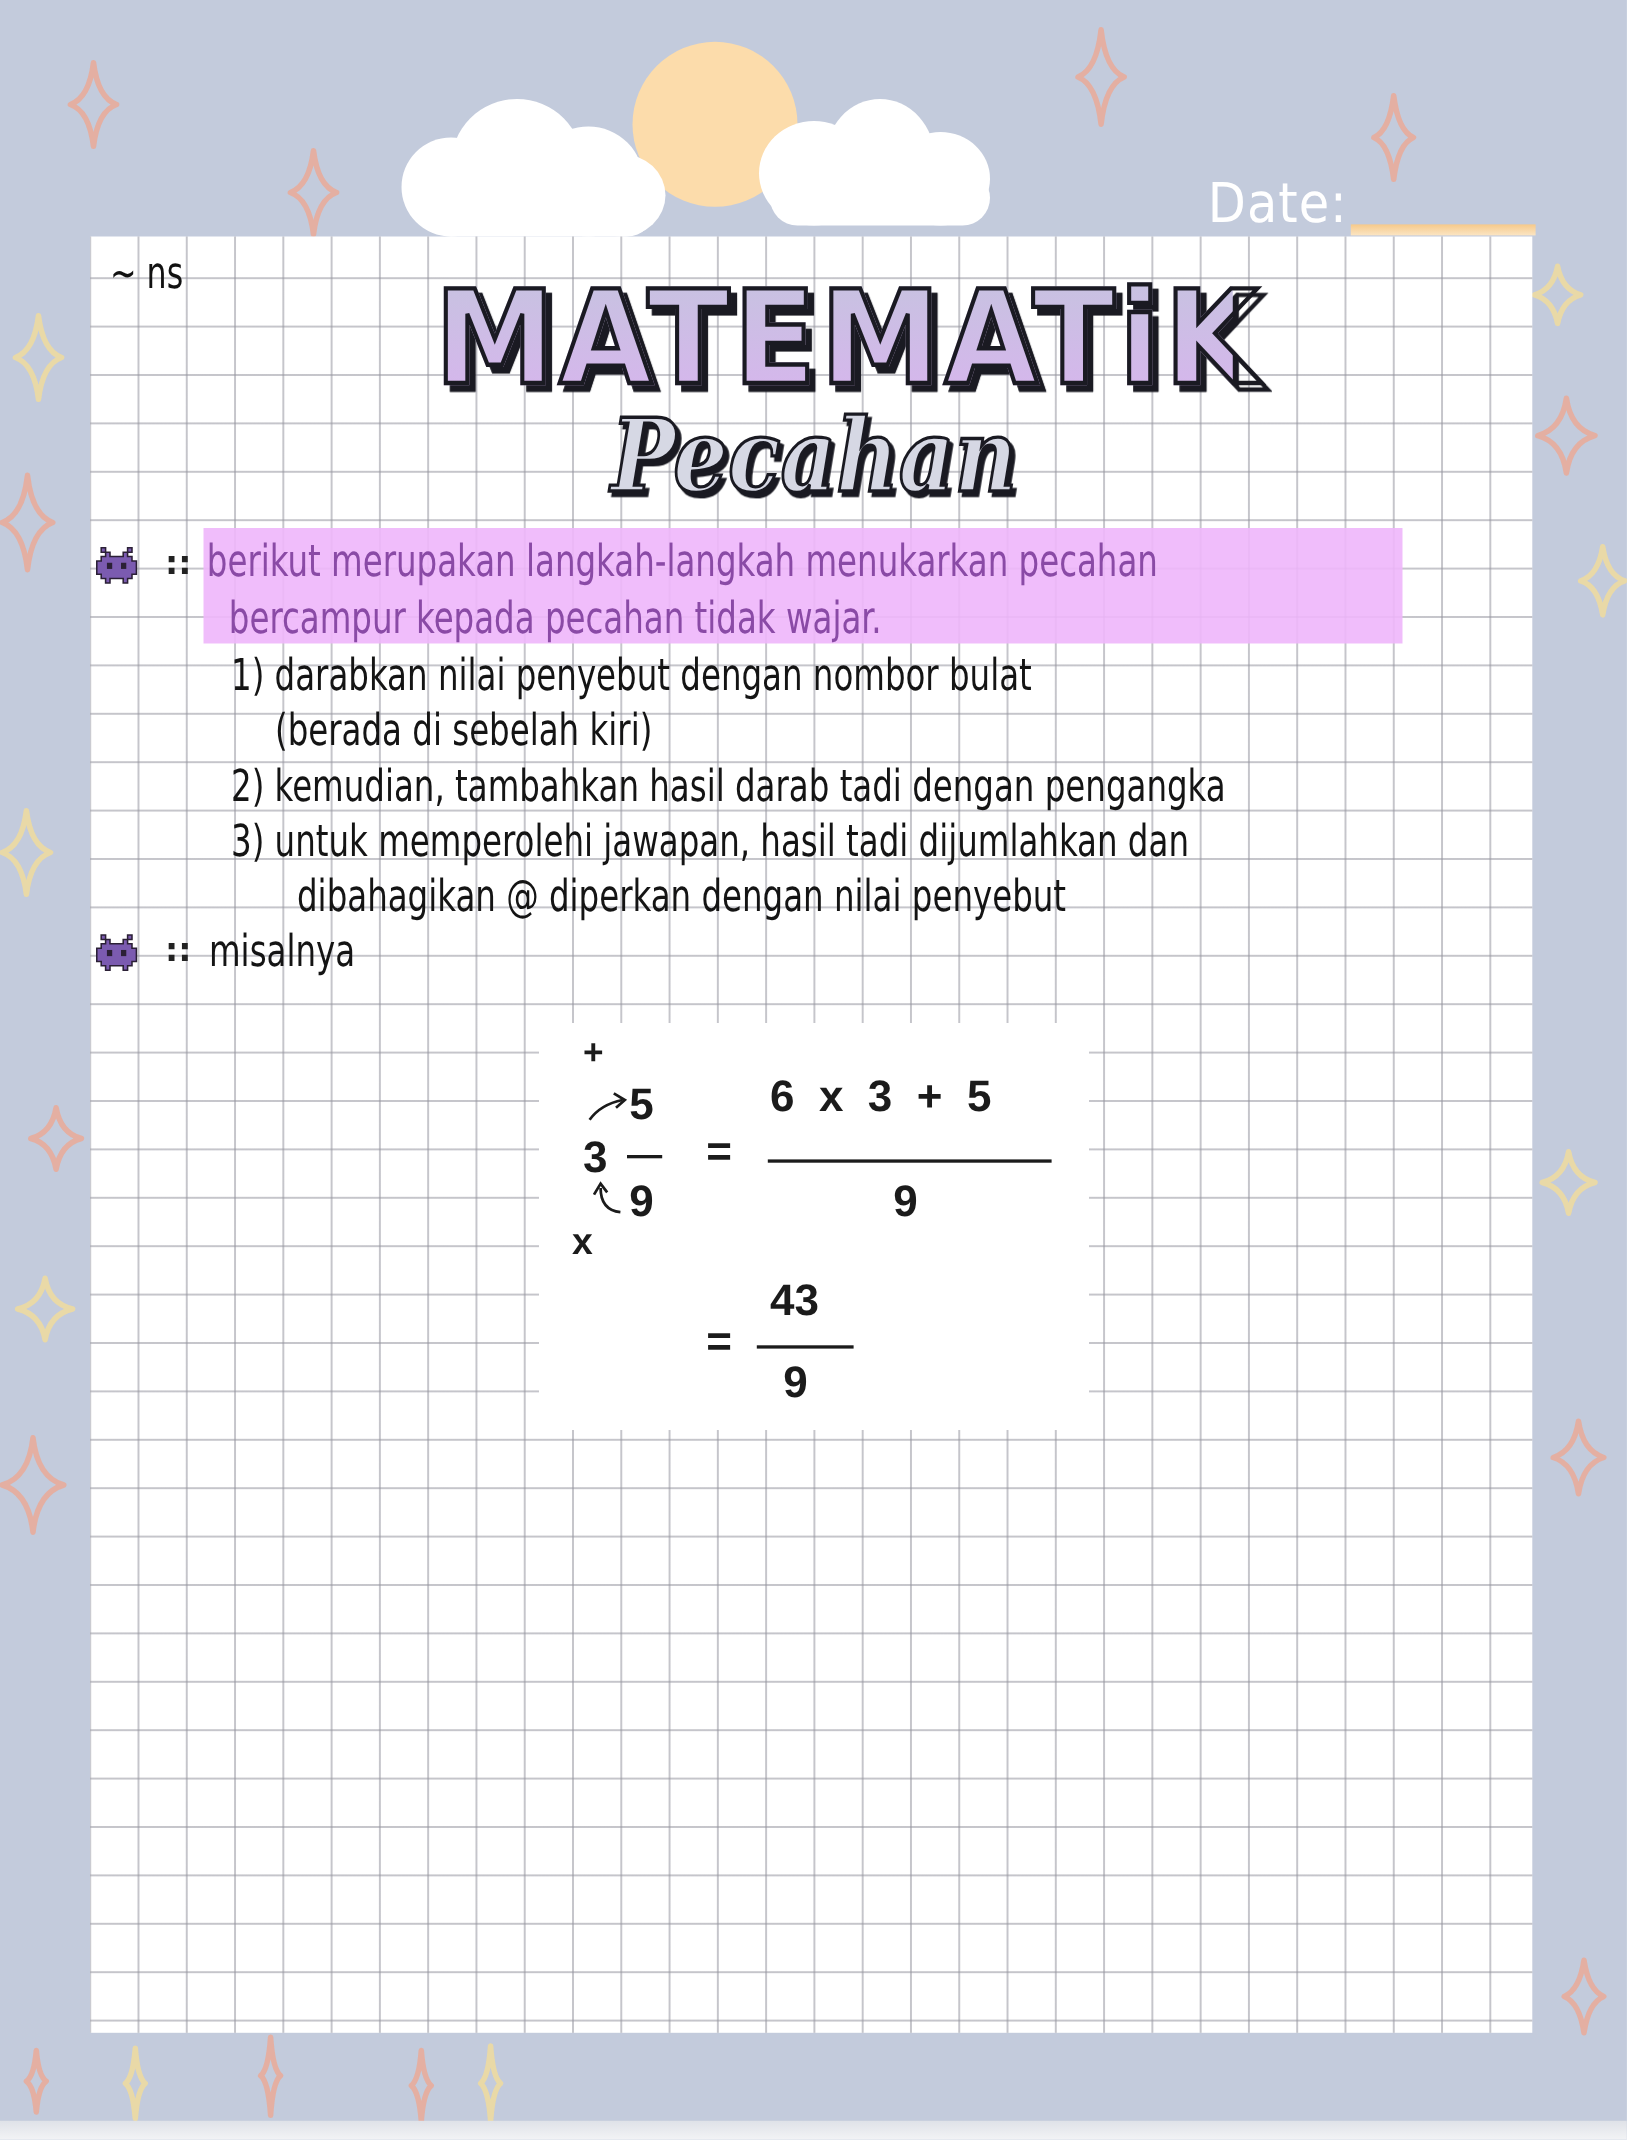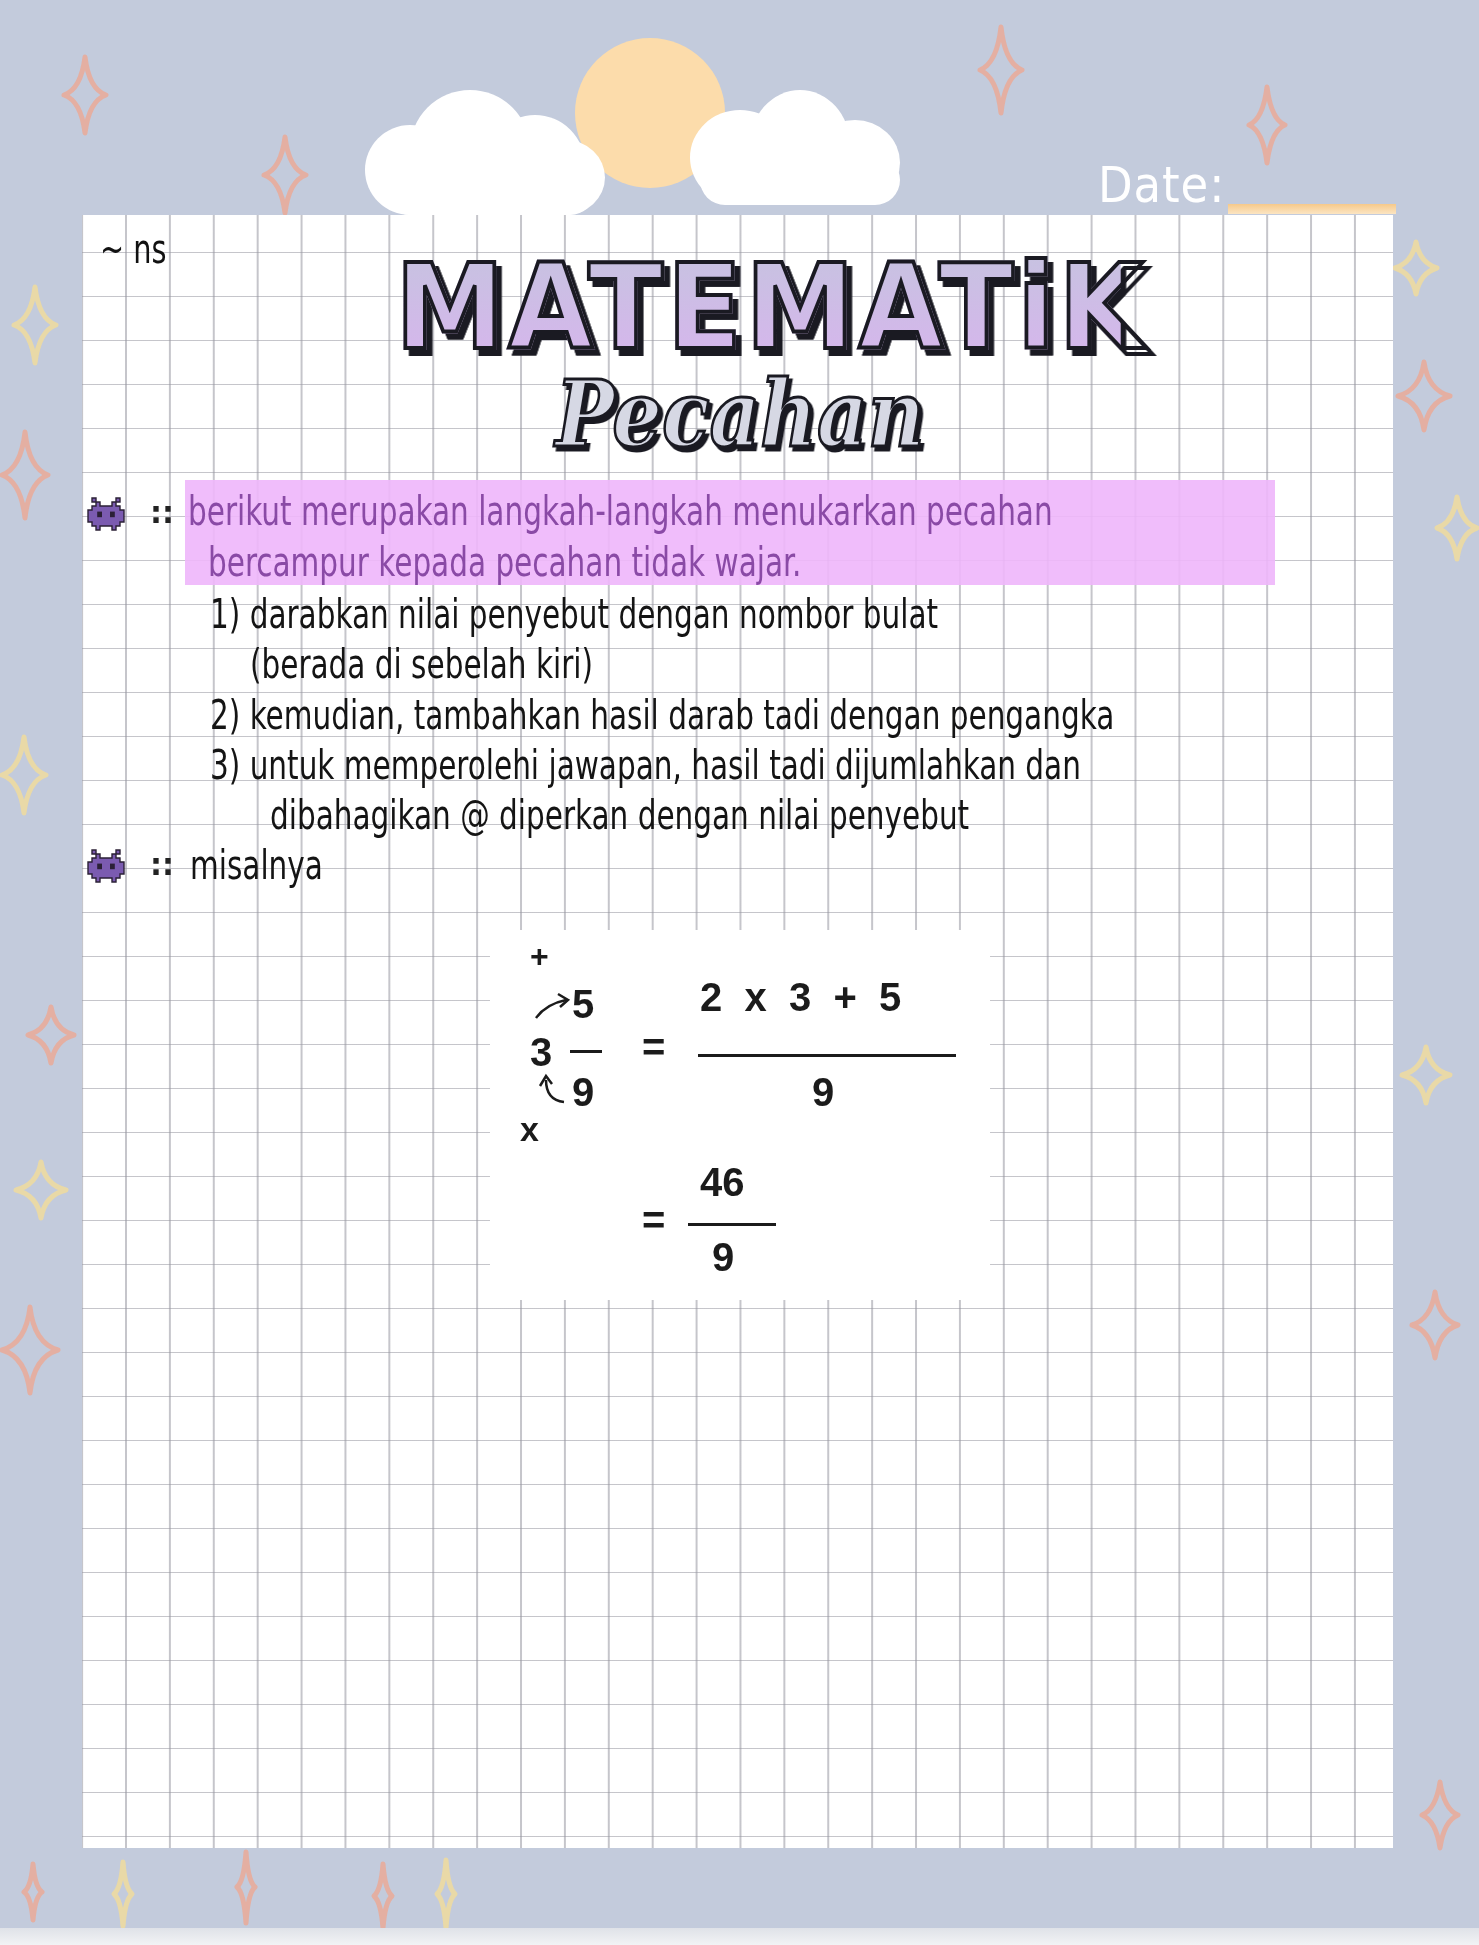--- a/index.html
+++ b/index.html
@@ -265,23 +265,23 @@
   <div class="m" style="left:40px;top:100px;font-size:40px;">3</div>
   <div class="m-line" style="left:80px;top:120px;width:32px;"></div>
   <svg style="position:absolute;left:48px;top:140px;" width="30" height="36" viewBox="0 0 30 36">
     <path d="M26 32 Q8 30 8 10" fill="none" stroke="#1b1b1b" stroke-width="2.5"></path>
     <path d="M2 16 L8 6 L14 14" fill="none" stroke="#1b1b1b" stroke-width="2.5"></path>
   </svg>
   <div class="m" style="left:82px;top:140px;font-size:40px;">9</div>
   <div class="m" style="left:30px;top:180px;font-size:34px;">x</div>
 
   <div class="m" style="left:152px;top:95px;font-size:40px;">=</div>
-  <div class="m" style="left:210px;top:45px;font-size:40px;white-space:pre;">2  x  3  +  5</div>
+  <div class="m" style="left:210px;top:45px;font-size:40px;white-space:pre;">6  x  3  +  5</div>
   <div class="m-line" style="left:208px;top:124px;width:258px;"></div>
   <div class="m" style="left:322px;top:140px;font-size:40px;">9</div>
 
   <div class="m" style="left:152px;top:268px;font-size:40px;">=</div>
-  <div class="m" style="left:210px;top:230px;font-size:40px;">46</div>
+  <div class="m" style="left:210px;top:230px;font-size:40px;">43</div>
   <div class="m-line" style="left:198px;top:293px;width:88px;"></div>
   <div class="m" style="left:222px;top:305px;font-size:40px;">9</div>
 </div>
 
 <div class="bottom-strip"></div>
 
 </body></html>

